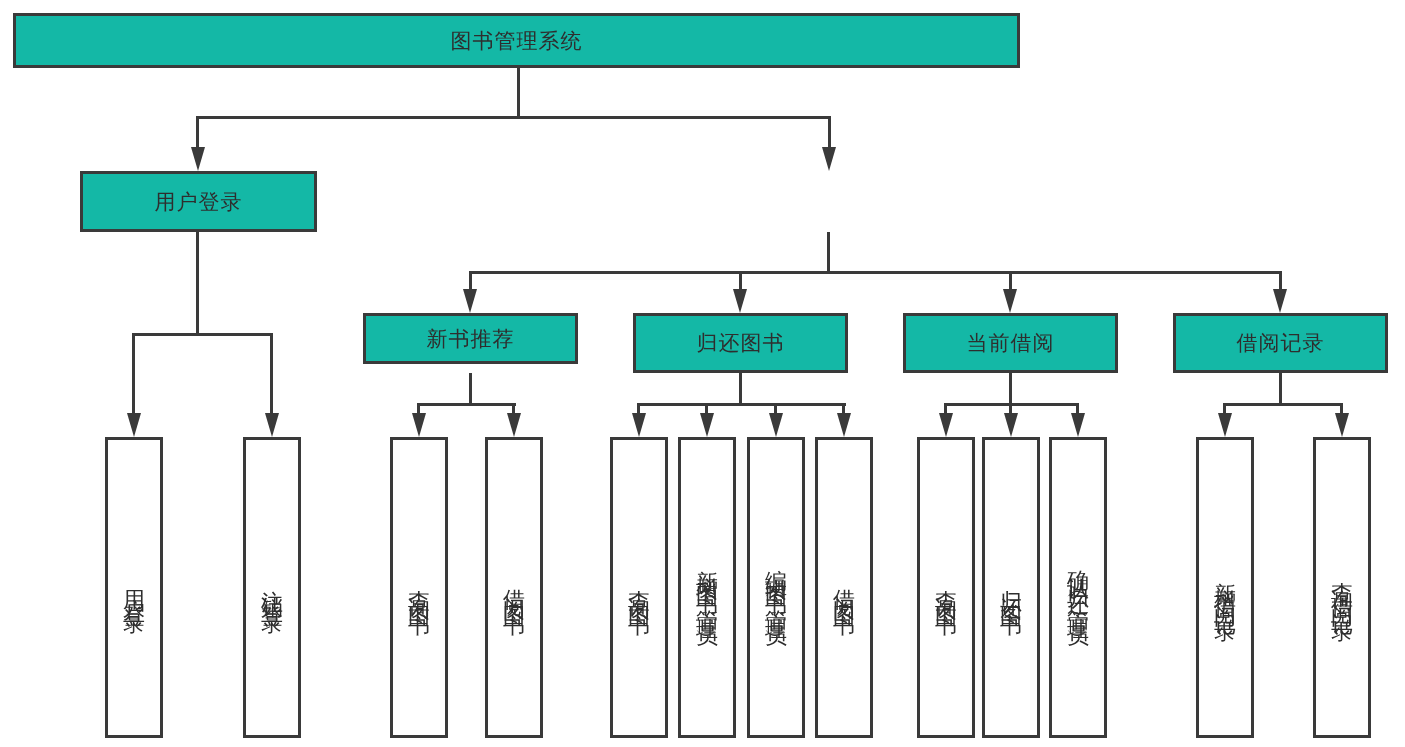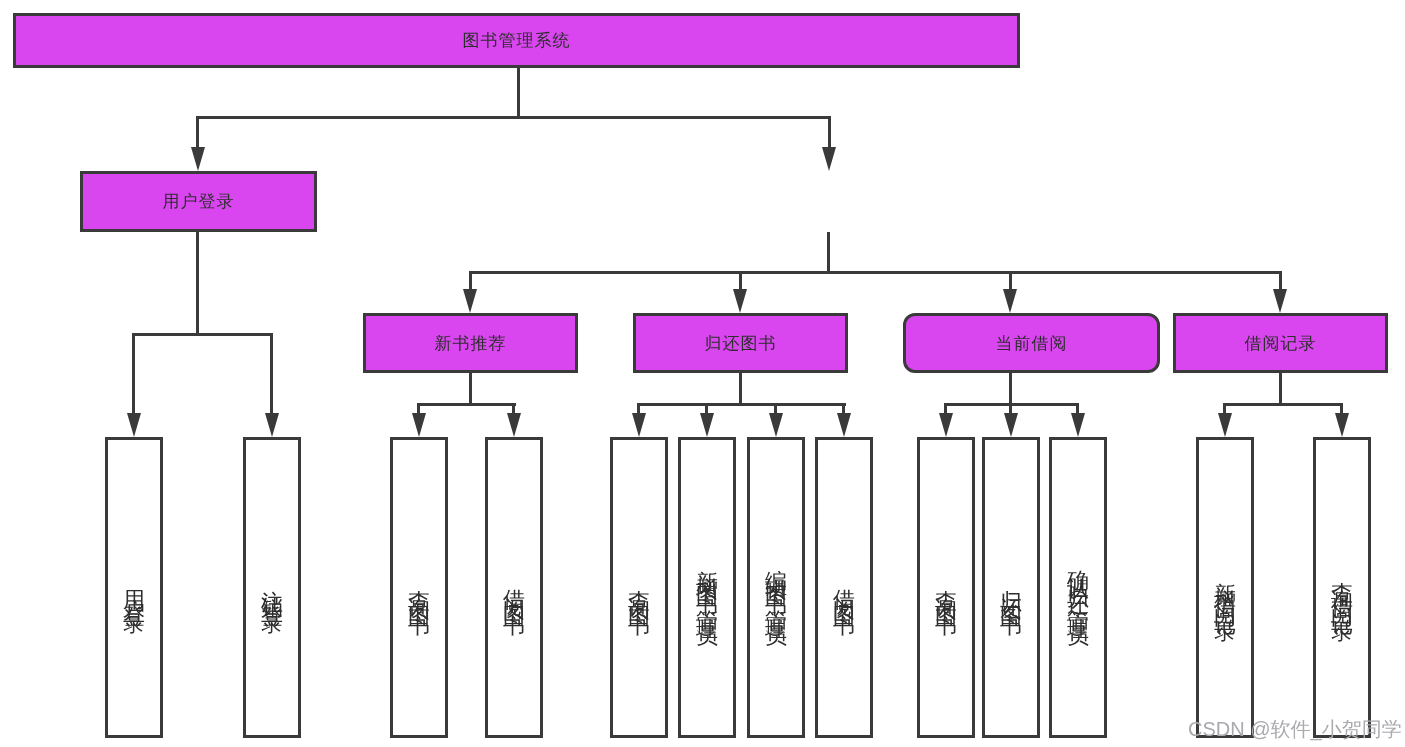--- a/index.html
+++ b/index.html
@@ -15,25 +15,25 @@
   }
   .stage{
     position:relative;
     width:1405px;height:747px;
     background:var(--background);
     overflow:hidden;
   }
   
   .node{
     position:absolute;
-    background:#d946ef;
+    background:#14b8a6;
     border:3px solid var(--line);
     display:flex;align-items:center;justify-content:center;
     color:var(--text);
-    font-size:17px;
+    font-size:21px;
     letter-spacing:1px;
     white-space:nowrap;
   }
   
   .leaf{
     position:absolute;
     top:437px;width:58px;height:301px;
     background:#fff;
     border:3px solid var(--line);
     display:flex;align-items:center;justify-content:center;
@@ -92,27 +92,27 @@
   <div class="hline" style="left:469px;top:271px;width:812px;height:3px;"></div>
   <div class="vline" style="left:469px;top:271px;width:3px;height:20px;"></div>
   <div class="arrow" style="left:463px;top:289px;"></div>
   <div class="vline" style="left:739px;top:271px;width:3px;height:20px;"></div>
   <div class="arrow" style="left:733px;top:289px;"></div>
   <div class="vline" style="left:1009px;top:271px;width:3px;height:20px;"></div>
   <div class="arrow" style="left:1003px;top:289px;"></div>
   <div class="vline" style="left:1279px;top:271px;width:3px;height:20px;"></div>
   <div class="arrow" style="left:1273px;top:289px;"></div>
 
-  <div class="node" style="left:363px;top:313px;width:215px;height:60px;">
+  <div class="node" style="left:363px;top:313px;width:215px;height:51px;">
     <span>新书推荐</span>
   </div>
   <div class="node" style="left:633px;top:313px;width:215px;height:60px;">
     <span>归还图书</span>
   </div>
-  <div class="node" style="left:903px;top:313px;width:257px;height:60px;border-radius:12px;">
+  <div class="node" style="left:903px;top:313px;width:215px;height:60px;">
     <span>当前借阅</span>
   </div>
   <div class="node" style="left:1173px;top:313px;width:215px;height:60px;">
     <span>借阅记录</span>
   </div>
 
   <div class="vline" style="left:469px;top:373px;width:3px;height:32px;"></div>
   <div class="hline" style="left:417px;top:403px;width:99px;height:3px;"></div>
   <div class="vline" style="left:417px;top:403px;width:3px;height:12px;"></div>
   <div class="arrow" style="left:412px;top:413px;"></div>
@@ -183,15 +183,14 @@
     <span class="vtext">确认归还（管理员）</span>
   </div>
 
   <div class="leaf" style="left:1196px;">
     <span class="vtext">新增借阅记录</span>
   </div>
   <div class="leaf" style="left:1313px;">
     <span class="vtext">查询借阅记录</span>
   </div>
 
-  <div class="watermark">CSDN @软件_小贺同学</div>
 
 </div>
 
 </body></html>

